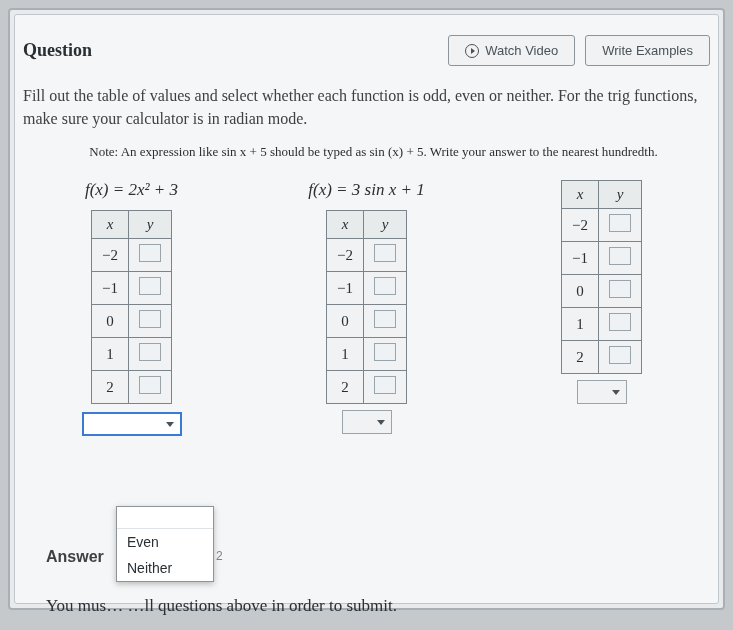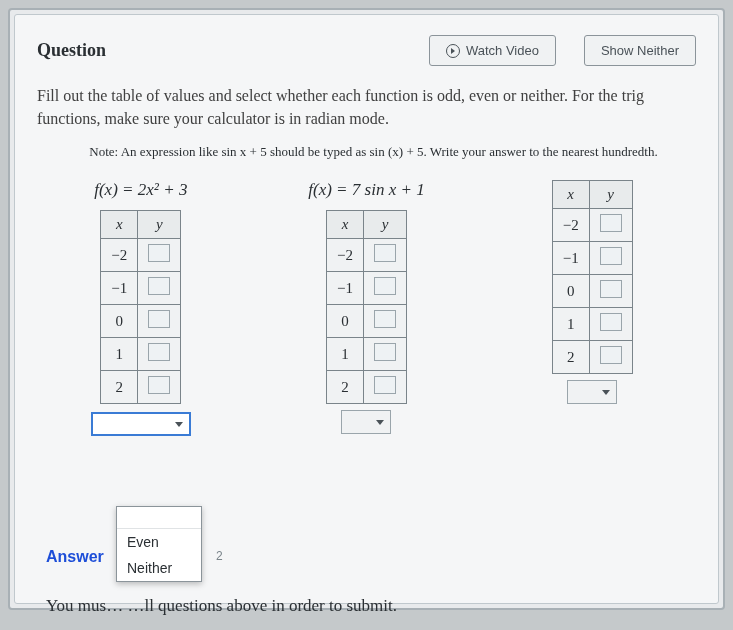--- a/index.html
+++ b/index.html
@@ -15,37 +15,37 @@
       background: #e8eaec;
       border: 2px solid #a8b0b5;
       border-radius: 4px;
       margin: 8px;
       padding: 4px;
     }
     .content-card {
       background: #f5f6f7;
       border: 1px solid #c0c8cd;
       border-radius: 3px;
-      padding: 20px 22px;
+      padding: 20px 8px;
       min-height: 590px;
     }
     .header-row {
       display: flex;
       justify-content: space-between;
       align-items: center;
       margin-bottom: 18px;
     }
     .q-title {
       font-weight: bold;
       font-size: 18px;
       color: #2a2f33;
     }
     .header-buttons {
       display: flex;
-      gap: 28px;
+      gap: 10px;
     }
     .hbtn {
       border: 1px solid #8b949a;
       background: #f0f2f3;
       color: #4a5258;
       font-family: Arial, sans-serif;
       font-size: 13px;
       padding: 7px 16px;
       border-radius: 3px;
       cursor: pointer;
@@ -143,21 +143,21 @@
     .chev {
       width: 0; height: 0;
       border-left: 4px solid transparent;
       border-right: 4px solid transparent;
       border-top: 5px solid #4a5258;
     }
     .dropdown-open {
       position: absolute;
       left: 116px;
       top: 506px;
-      width: 86px;
+      width: 98px;
       background: #fff;
       border: 1px solid #8b949a;
       box-shadow: 0 2px 6px rgba(0,0,0,0.25);
       z-index: 10;
     }
     .dropdown-open .blankrow {
       height: 22px;
       border-bottom: 1px solid #e0e3e5;
     }
     .dropdown-open .opt {
@@ -167,21 +167,21 @@
       color: #2a2f33;
       cursor: pointer;
     }
     .answer-row {
       position: absolute;
       left: 46px;
       top: 548px;
       font-family: Arial, sans-serif;
       font-weight: bold;
       font-size: 16px;
-      color: #1d4ed8;
+      color: #404040;
     }
     .badge2 {
       position: absolute;
       left: 216px;
       top: 549px;
       font-family: Arial, sans-serif;
       font-size: 12px;
       color: #7a848a;
     }
     .submit-line {
@@ -201,21 +201,21 @@
     <div class="header-row">
       <div class="q-title">Question</div>
       <div class="header-buttons">
         <button class="hbtn">
           <span class="play-icon-wrap">
               <span class="play-tri"></span>
             </span>
           <span>Watch Video</span>
         </button>
         <button class="hbtn">
-          <span>Show Neither</span>
+          <span>Write Examples</span>
         </button>
       </div>
     </div>
 
     <div class="prompt-main">Fill out the table of values and select whether each function is odd, even or neither. For the trig functions, make sure your calculator is in radian mode.</div>
     <div class="prompt-note">Note: An expression like sin x + 5 should be typed as sin (x) + 5. Write your answer to the nearest hundredth.</div>
 
     <div class="columns">
 
       <div class="col">
@@ -247,21 +247,21 @@
                 <td><span class="y-input"></span></td>
               </tr>
         </tbody>
           </table>
         <div class="select-box">
             <span class="chev"></span>
           </div>
       </div>
 
       <div class="col">
-        <div class="fn-label">f(x) = 7 sin x + 1</div>
+        <div class="fn-label">f(x) = 3 sin x + 1</div>
         <table class="tbl">
           <tbody>
               <tr>
                 <th>x</th>
                 <th>y</th>
               </tr>
           <tr>
                 <td>−2</td>
                 <td><span class="y-input"></span></td>
               </tr>

